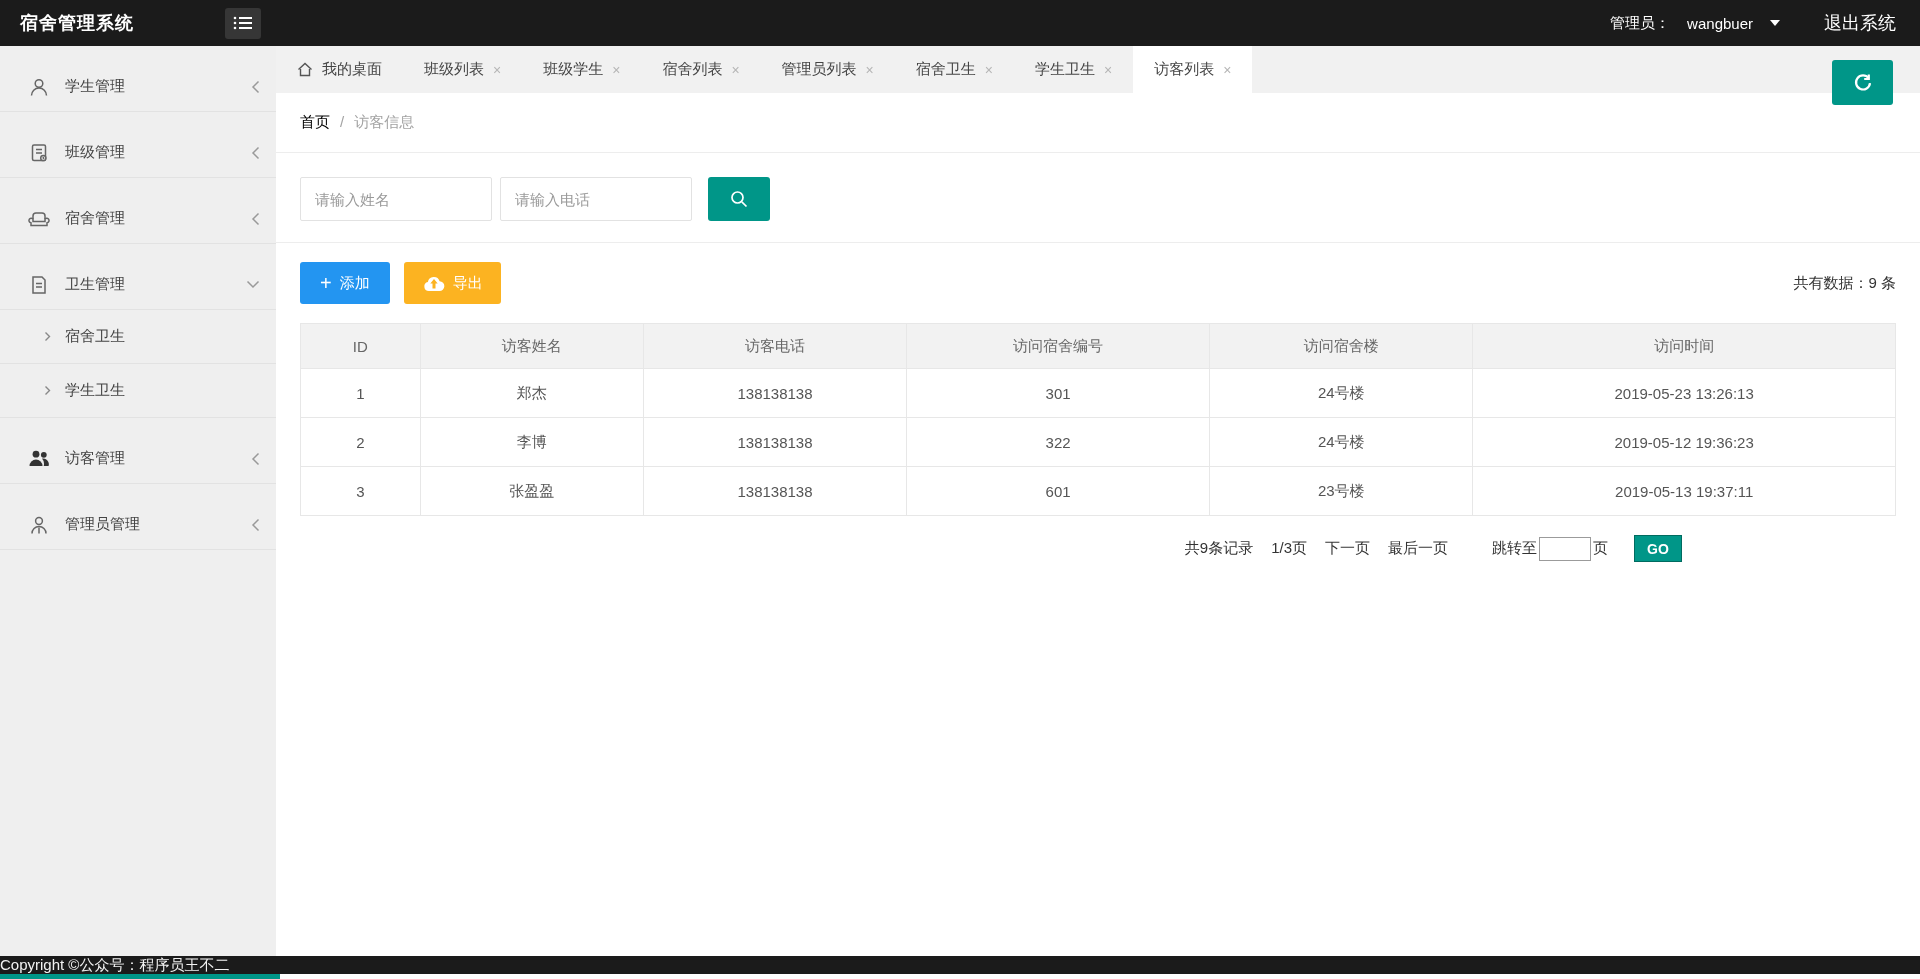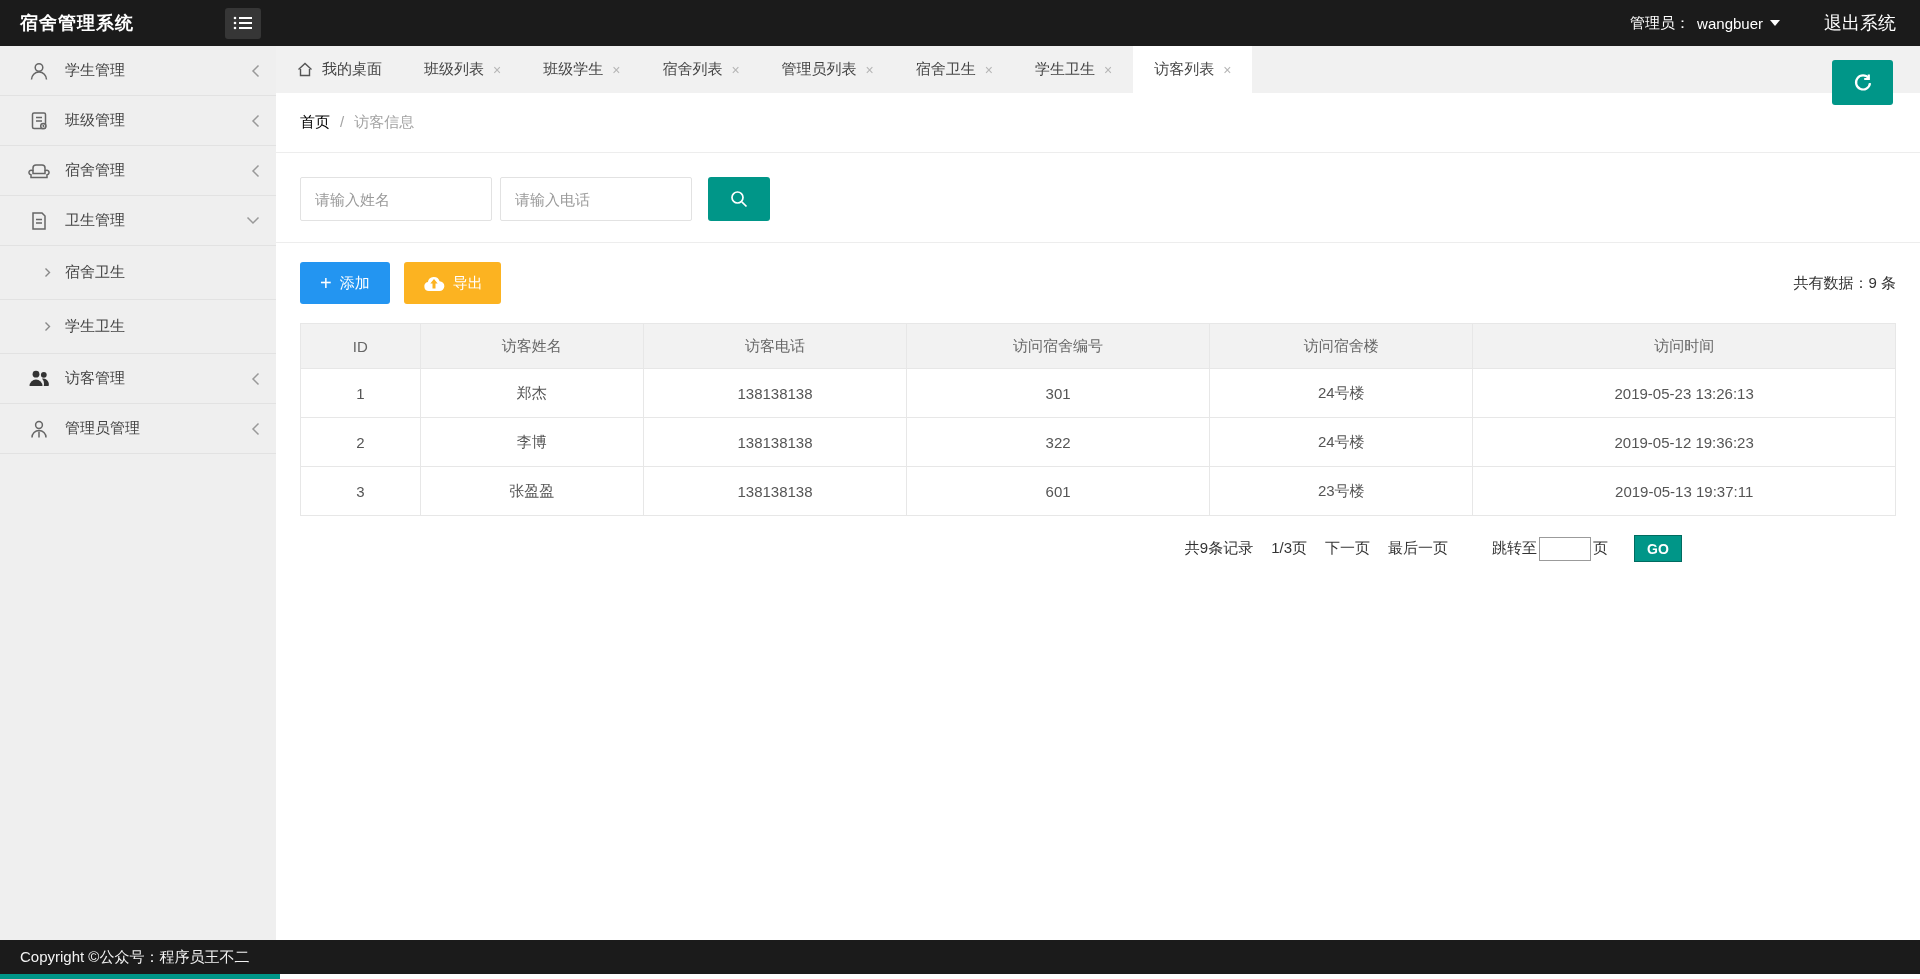--- a/index.html
+++ b/index.html
@@ -4,30 +4,30 @@
 <style>
   * { margin:0; padding:0; box-sizing:border-box; }
   html,body { width:1920px; height:979px; overflow:hidden; }
   body { font-family:"Liberation Sans","DejaVu Sans",sans-serif; font-size:15px; color:#555; background:#fff; display:flex; flex-direction:column; }
 
   
   .topbar { height:46px; background:#1b1b1b; display:flex; align-items:center; flex:0 0 auto; }
   .brand { width:225px; padding-left:20px; color:#fff; font-size:18px; font-weight:bold; letter-spacing:1px; }
   .menu-toggle { width:36px; height:31px; background:#363636; border:none; border-radius:3px; display:flex; align-items:center; justify-content:center; cursor:pointer; }
   .topbar-right { margin-left:auto; display:flex; align-items:center; gap:44px; padding-right:24px; }
-  .admin-drop { color:#fff; font-size:15px; display:flex; align-items:center; gap:7px; cursor:pointer; }
+  .admin-drop { color:#fff; font-size:15px; display:flex; align-items:center; gap:17px; cursor:pointer; }
   .caret-down { width:0; height:0; border-left:5px solid transparent; border-right:5px solid transparent; border-top:6px solid #fff; }
   .logout { color:#fff; font-size:18px; cursor:pointer; text-decoration:none; }
 
   
   .layout { flex:1 1 auto; display:flex; min-height:0; }
 
   
   .sidebar { width:276px; background:#efefef; flex:0 0 auto; }
-  .side-item { height:50px; display:flex; align-items:center; padding:0 16px 0 26px; border-bottom:1px solid #e2e2e2; cursor:pointer; color:#444; }
+  .side-item { height:50px; display:flex; align-items:center; padding:0 16px 0 26px; border-bottom:1px solid #e2e2e2; cursor:pointer; color:#444;margin-top:16px; }
   .side-item .ico { width:26px; display:flex; justify-content:center; }
   .side-item .lbl { margin-left:13px; flex:1; }
   .side-sub { height:54px; display:flex; align-items:center; padding-left:44px; border-bottom:1px solid #e2e2e2; cursor:pointer; color:#444; }
   .side-sub .lbl { margin-left:14px; }
 
   
   .main { flex:1; background:#fff; display:flex; flex-direction:column; position:relative; min-width:0;border-radius:16px; }
 
   .tabbar { height:47px; background:#f1f1f1; display:flex; align-items:stretch; flex:0 0 auto; }
   .tab { display:flex; align-items:center; gap:9px; padding:0 21px; color:#444; cursor:pointer; white-space:nowrap; }
@@ -57,21 +57,21 @@
   td { height:49px; color:#555; border:1px solid #e7e7e7; text-align:center; background:#fff; }
 
   .pager-row { padding:19px 238px 0 24px; display:flex; justify-content:flex-end; align-items:center; gap:18px; color:#333; flex:0 0 auto; }
   .pager-row a { color:#333; text-decoration:none; cursor:pointer; }
   .jump-group { display:flex; align-items:center; gap:2px; margin-left:26px; }
   .jump-input { width:52px; height:24px; border:1px solid #9b9b9b; outline:none; }
   .go-btn { width:48px; height:27px; margin-left:8px; background:#009688; border:1px solid #006b60; color:#fff; font-size:14px; font-weight:bold; cursor:pointer; font-family:inherit; }
 
   
   .footer { flex:0 0 auto; }
-  .footer-bar { height:34px; background:#1b1b1b; color:#f2f2f2; display:flex; align-items:center; padding-left:20px; font-size:15px; }
+  .footer-bar { height:18px; background:#1b1b1b; color:#f2f2f2; display:flex; align-items:center; font-size:15px; }
   .bottom-strip { height:5px; background:#fff; position:relative; }
   .bottom-strip .thumb { position:absolute; left:0; top:0; height:5px; width:280px; background:#009688; }
 
   svg { display:block; }
 </style>
 </head>
 <body>
 
 <div class="topbar">
   <div class="brand">宿舍管理系统</div>

